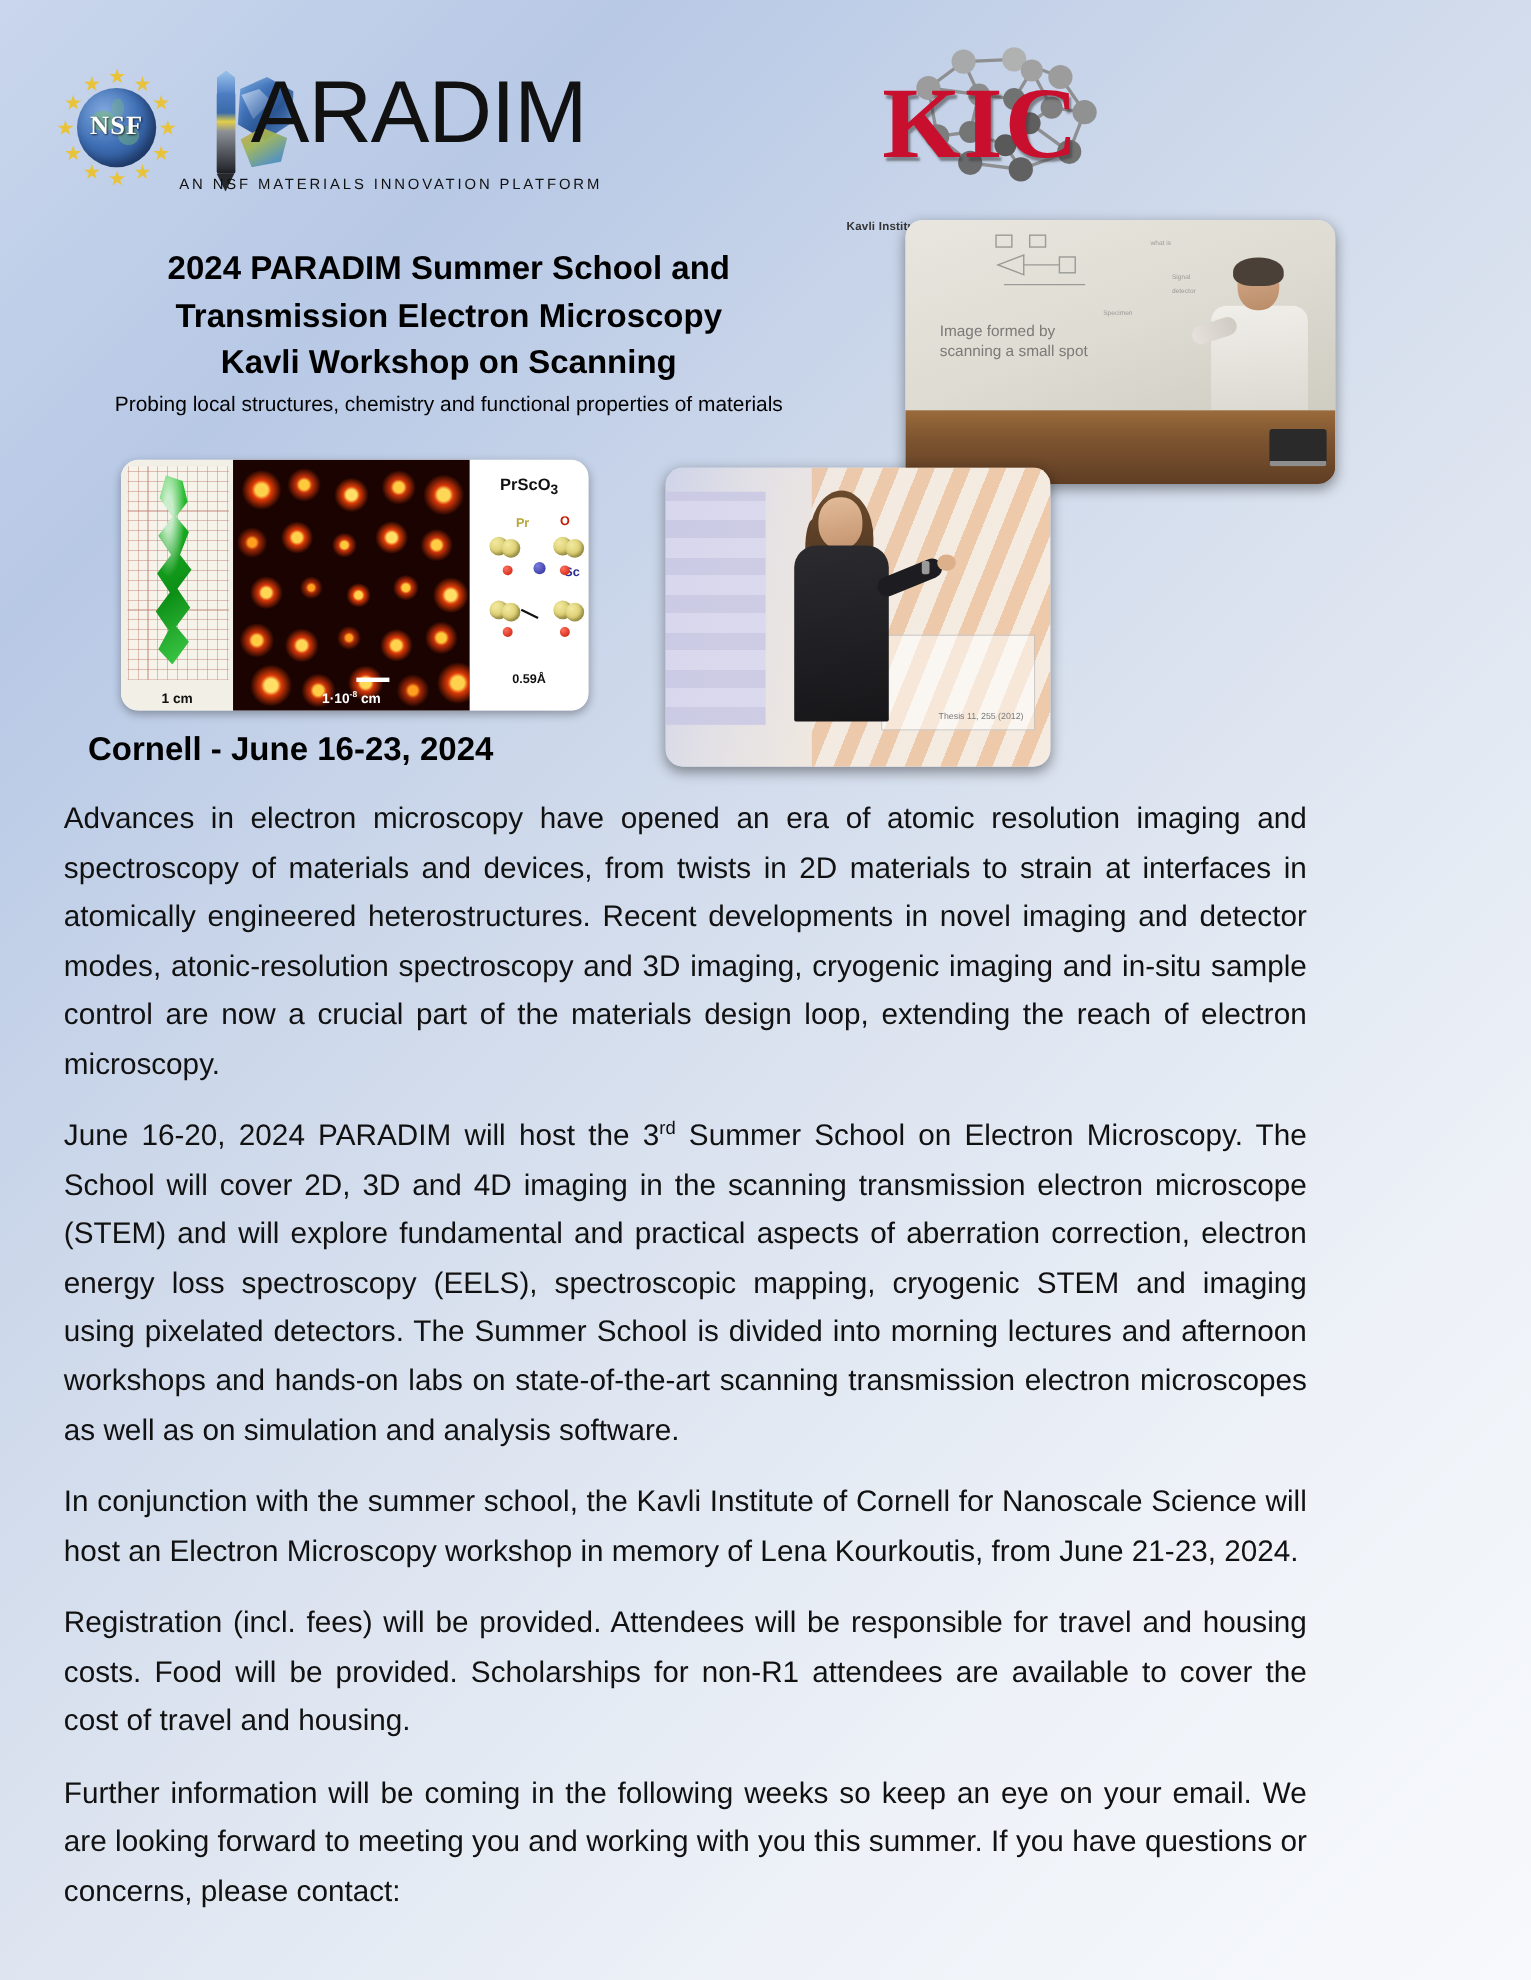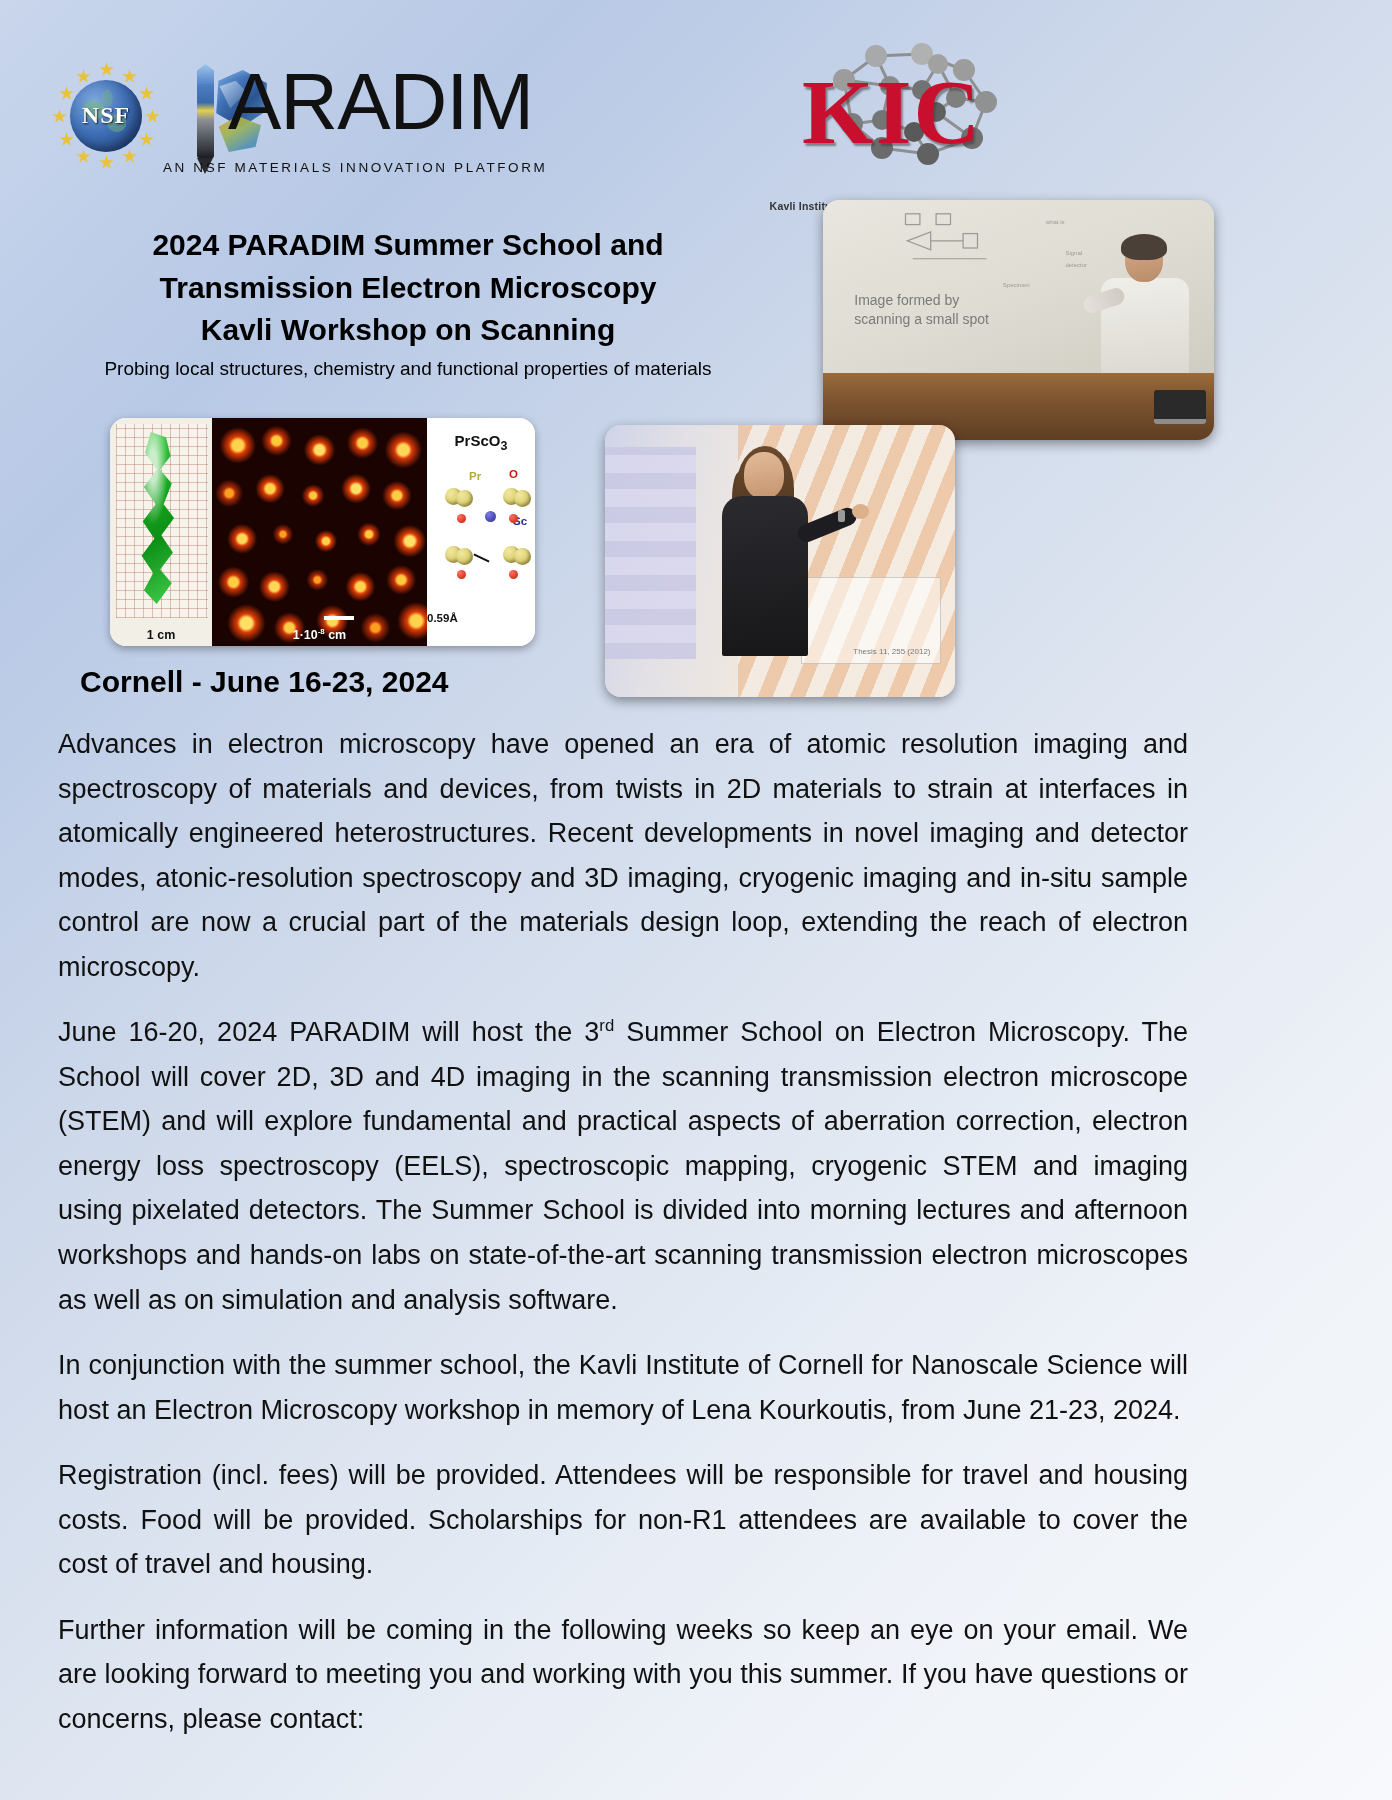--- a/index.html
+++ b/index.html
@@ -186,21 +186,21 @@
     font-size:15px; font-weight:bold; color:#111;
   }
   .atom { position:absolute; border-radius:50%; }
   .atom-pr { background:radial-gradient(circle at 33% 30%, #f2e9a0, #c9b84a); width:17px; height:17px;
              box-shadow:inset -2px -2px 3px rgba(0,0,0,.3); }
   .atom-o  { background:radial-gradient(circle at 33% 30%, #ff6f5e, #c41b08); width:9px; height:9px; }
   .atom-sc { background:radial-gradient(circle at 33% 30%, #7b7ce0, #2b2b95); width:11px; height:11px; }
   .lbl { position:absolute; font-size:11.5px; font-weight:bold;margin-left:24px; }
   .lbl-pr{ color:#b7a63c; } .lbl-o{ color:#c41b08; } .lbl-sc{ color:#2b2b95; }
   .dist-lbl{
-    position:absolute; bottom:22px; left:0; width:100%; 
+    position:absolute; bottom:22px; left:0; width:100%; text-align:center;
     font-size:11.5px; font-weight:bold; color:#111;
   }
   .arrow-line{ position:absolute; background:#111; }
 
   
   .photo {
     position:absolute; border-radius:16px; overflow:hidden;
     box-shadow:0 4px 12px rgba(0,0,0,.4);
   }
   .photo-lecture { left:775px; top:200px; width:391px; height:240px;margin-left:48px; }

